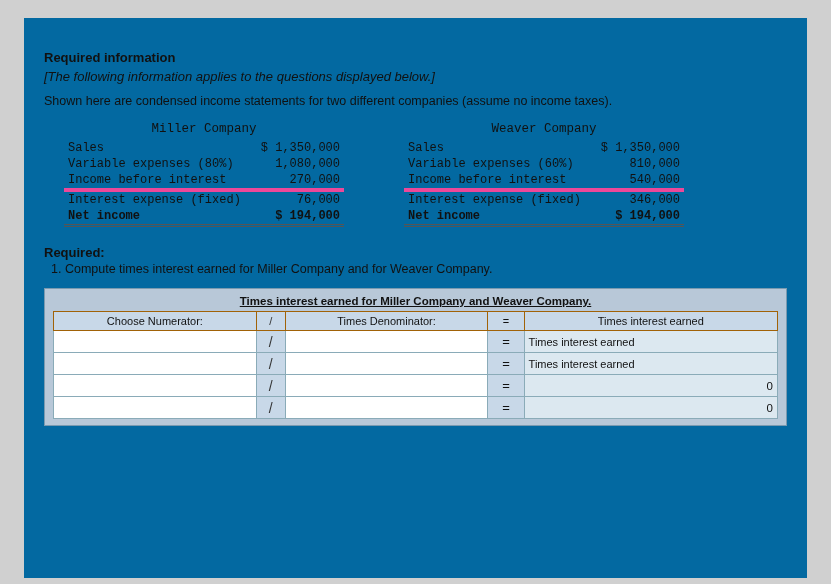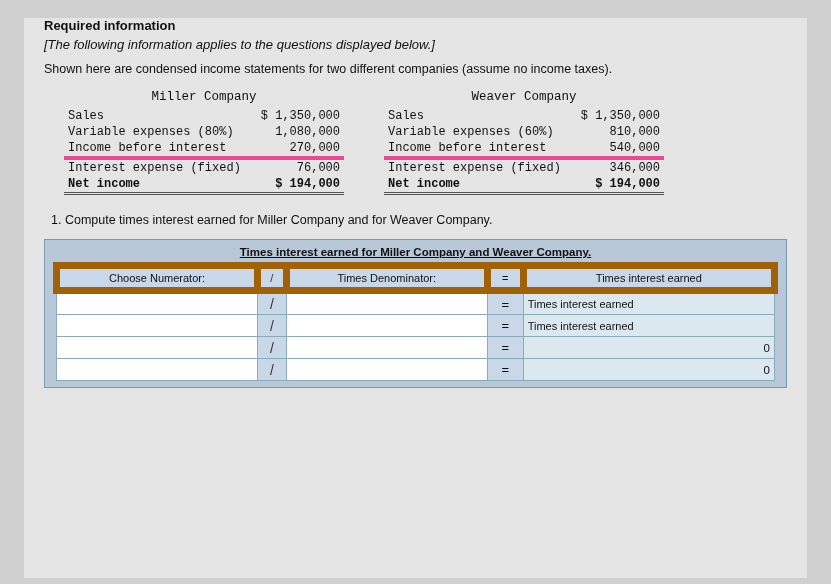--- a/index.html
+++ b/index.html
@@ -6,41 +6,41 @@
     body {
       font-family: Arial, sans-serif;
       font-size: 13px;
       background: #d0d0d0;
       width: 831px;
       min-height: 584px;
       padding: 18px 24px;
       color: #111;
     }
     .page-container {
-      background: #e5e5e5;
-      padding: 0 20px 16px 20px;
+      background: #0369a1;
+      padding: 32px 20px 16px 20px;
       min-height: 560px;
     }
     .required-info {
       font-weight: bold;
       font-size: 13px;
       margin-bottom: 4px;
     }
     .italic-note {
       font-style: italic;
       font-size: 13px;
       margin-bottom: 10px;
     }
     .intro-text {
       font-size: 12.5px;
       margin-bottom: 14px;
     }
     .income-statements {
       display: flex;
-      gap: 40px;
+      gap: 60px;
       margin-bottom: 18px;
       margin-left: 20px;
     }
     .company-block {
       min-width: 280px;
     }
     .company-title {
       text-align: center;
       font-family: 'Courier New', monospace;
       font-size: 12.5px;
@@ -99,21 +99,21 @@
     }
     .calc-table {
       width: 100%;
       border-collapse: collapse;
       font-size: 11.5px;
     }
     .calc-table th {
       background: #c8d8e8;
       text-align: center;
       padding: 3px 6px;
-      border: 7px solid #a16207;
+      border: 1px solid #a16207;
       font-weight: normal;
     }
     .calc-table td {
       border: 1px solid #8aabb8;
       padding: 2px 4px;
       background: #dce8f0;
       height: 22px;
     }
     .calc-table .header-row th {
       font-size: 11px;
@@ -209,20 +209,21 @@
         <tr class="double-border">
               <td class="label-col">Net income</td>
               <td class="value-col">$ 194,000</td>
             </tr>
       </tbody>
         </table>
     </div>
   </div>
 
   <div class="required-section">
+    <div class="required-label">Required:</div>
     <div class="question-text">1. Compute times interest earned for Miller Company and for Weaver Company.</div>
   </div>
 
   <div class="table-section">
     <div class="table-title">Times interest earned for Miller Company and Weaver Company.</div>
     <table class="calc-table">
       <thead>
         <tr class="header-row">
           <th class="col-numerator">Choose Numerator:</th>
           <th class="col-slash slash-cell">/</th>

